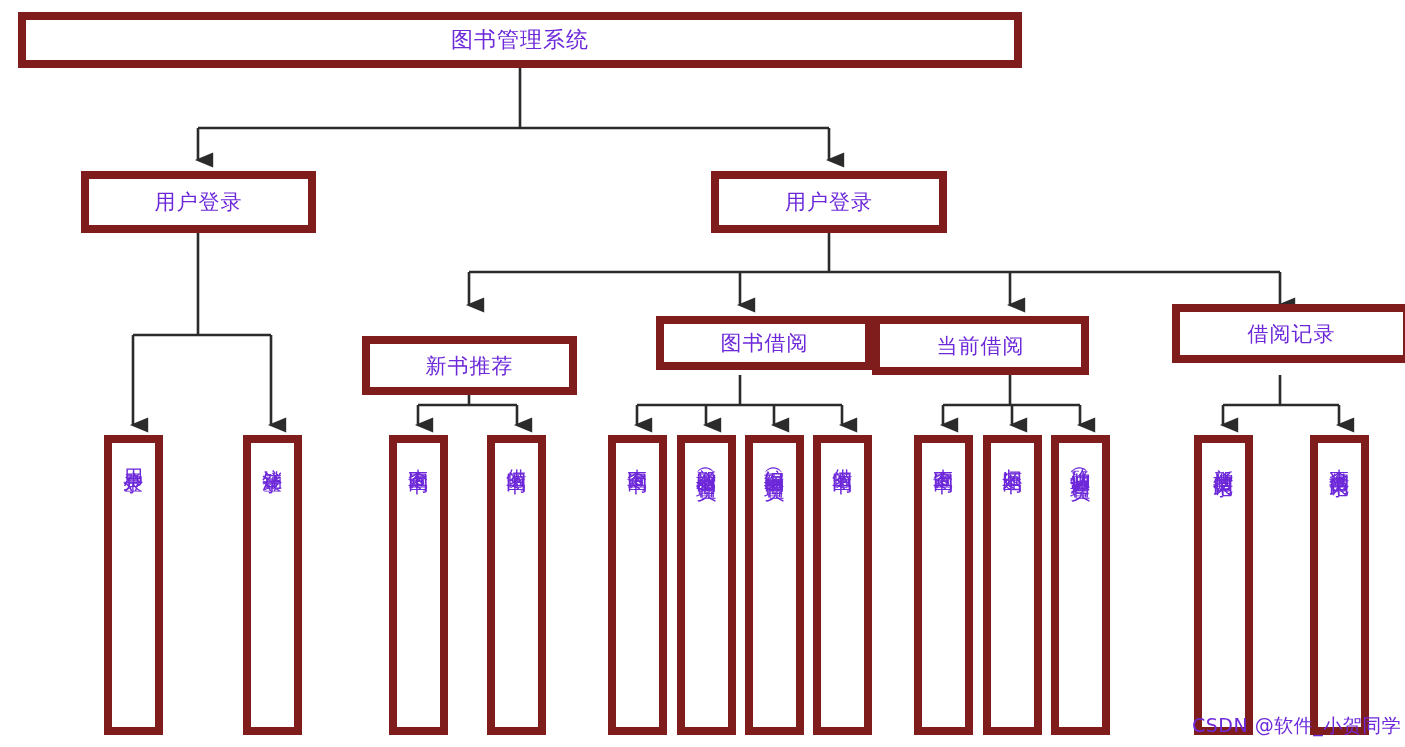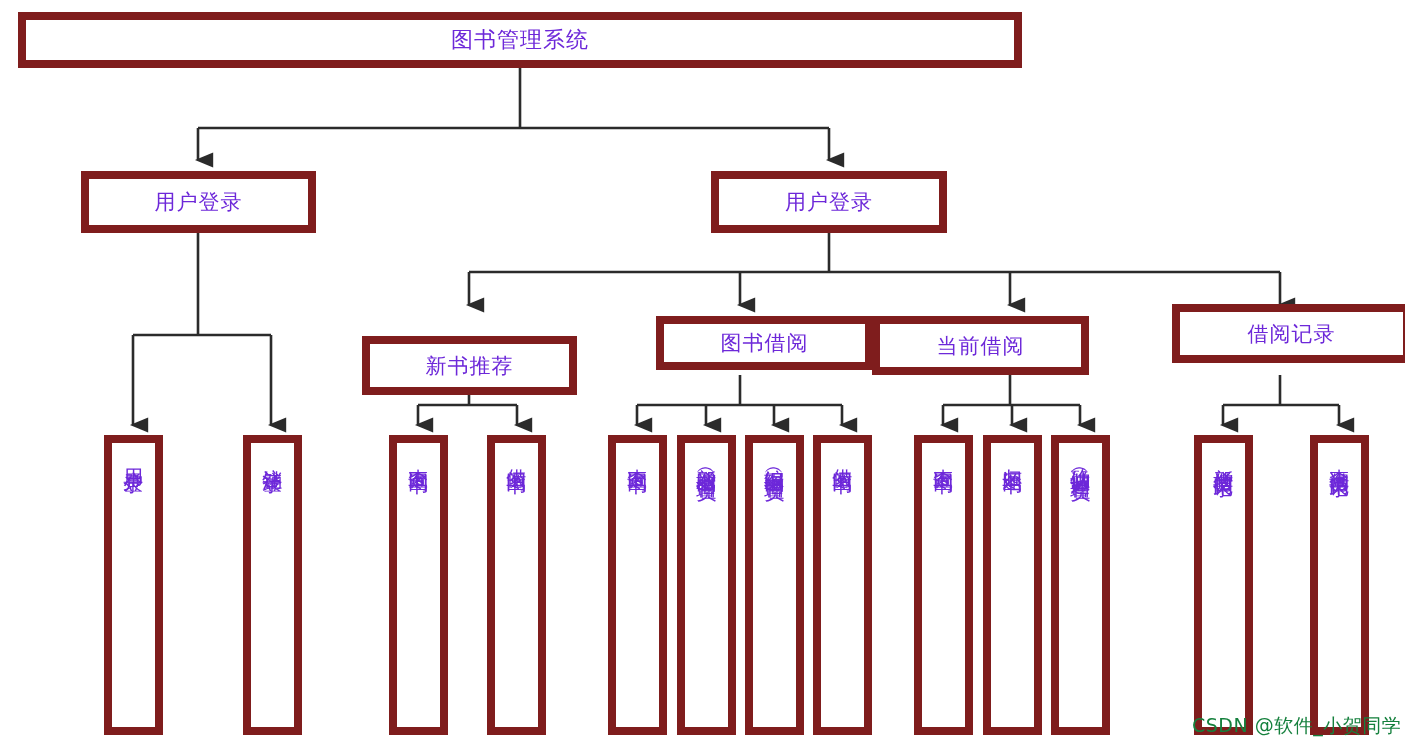--- a/index.html
+++ b/index.html
@@ -52,21 +52,21 @@
     text-orientation: upright;
     font-size: 20px;
     line-height: 1.12;
     letter-spacing: 2px;
     white-space: nowrap;
     text-align: center;
   }
   .watermark {
     position: absolute;
     font-size: 19px;
-    color: #15803d;
+    color: #6d28d9;
     white-space: nowrap;
     letter-spacing: 0.5px;
   }
 </style>
 </head>
 <body>
 
 <div id="canvas">
 
   <svg id="wires" viewBox="0 0 1405 747">

